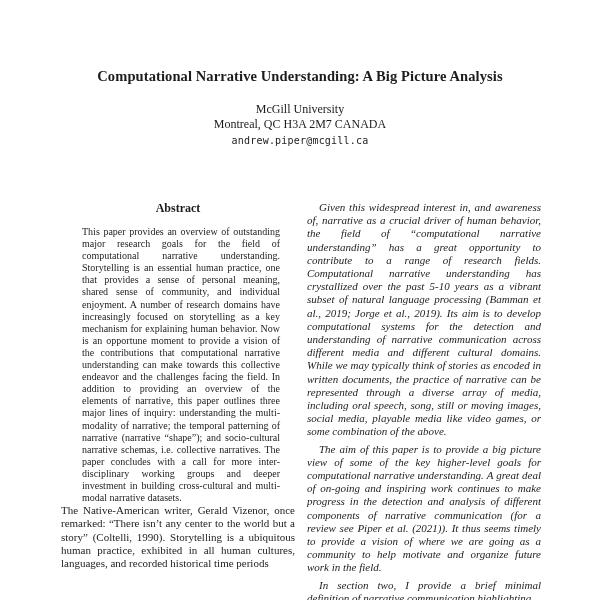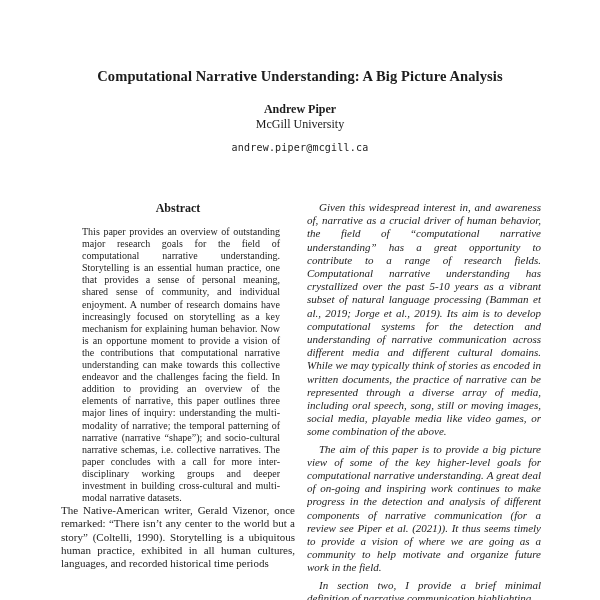--- a/index.html
+++ b/index.html
@@ -29,21 +29,21 @@
     .author-block {
       margin-top: 17px;
       font-size: 12px;
       line-height: 14.6px;
     }
     .author-name { font-weight: bold; }
     .author-email {
       font-family: "DejaVu Sans Mono", monospace;
       font-size: 10px;
       letter-spacing: 0.2px;
-      margin-top: 10px;
+      margin-top: 3px;
     }
     
     .columns {
       position: absolute;
       top: 201px; left: 61px;
       width: 480px; bottom: 0;
       display: flex;
       gap: 12px;
       overflow: hidden;
     }
@@ -85,22 +85,22 @@
     .body-par.indented { text-indent: 12px; font-style: italic; }
   </style>
 </head>
 <body>
 
 <div class="page">
 
   <div class="paper-header">
     <div class="paper-title">Computational Narrative Understanding: A Big Picture Analysis</div>
     <div class="author-block">
-      <div class="author-name">Andrew Piper</div>
       <div class="author-affiliation">McGill University</div>
+      <div class="author-address">Montreal, QC H3A 2M7 CANADA</div>
       <div class="author-email">andrew.piper@mcgill.ca</div>
     </div>
   </div>
 
   <div class="columns">
 
     <div class="col">
       <div class="abstract-heading">Abstract</div>
       <p class="abstract-text">This paper provides an overview of outstanding major research goals for the field of computational narrative understanding. Storytelling is an essential human practice, one that provides a sense of personal meaning, shared sense of community, and individual enjoyment. A number of research domains have increasingly focused on storytelling as a key mechanism for explaining human behavior. Now is an opportune moment to provide a vision of the contributions that computational narrative understanding can make towards this collective endeavor and the challenges facing the field. In addition to providing an overview of the elements of narrative, this paper outlines three major lines of inquiry: understanding the multi-modality of narrative; the temporal patterning of narrative (narrative “shape”); and socio-cultural narrative schemas, i.e. collective narratives. The paper concludes with a call for more inter-disciplinary working groups and deeper investment in building cross-cultural and multi-modal narrative datasets.</p>
       <p class="body-par">The Native-American writer, Gerald Vizenor, once remarked: “There isn’t any center to the world but a story” (Coltelli, 1990). Storytelling is a ubiquitous human practice, exhibited in all human cultures, languages, and recorded historical time periods</p>

